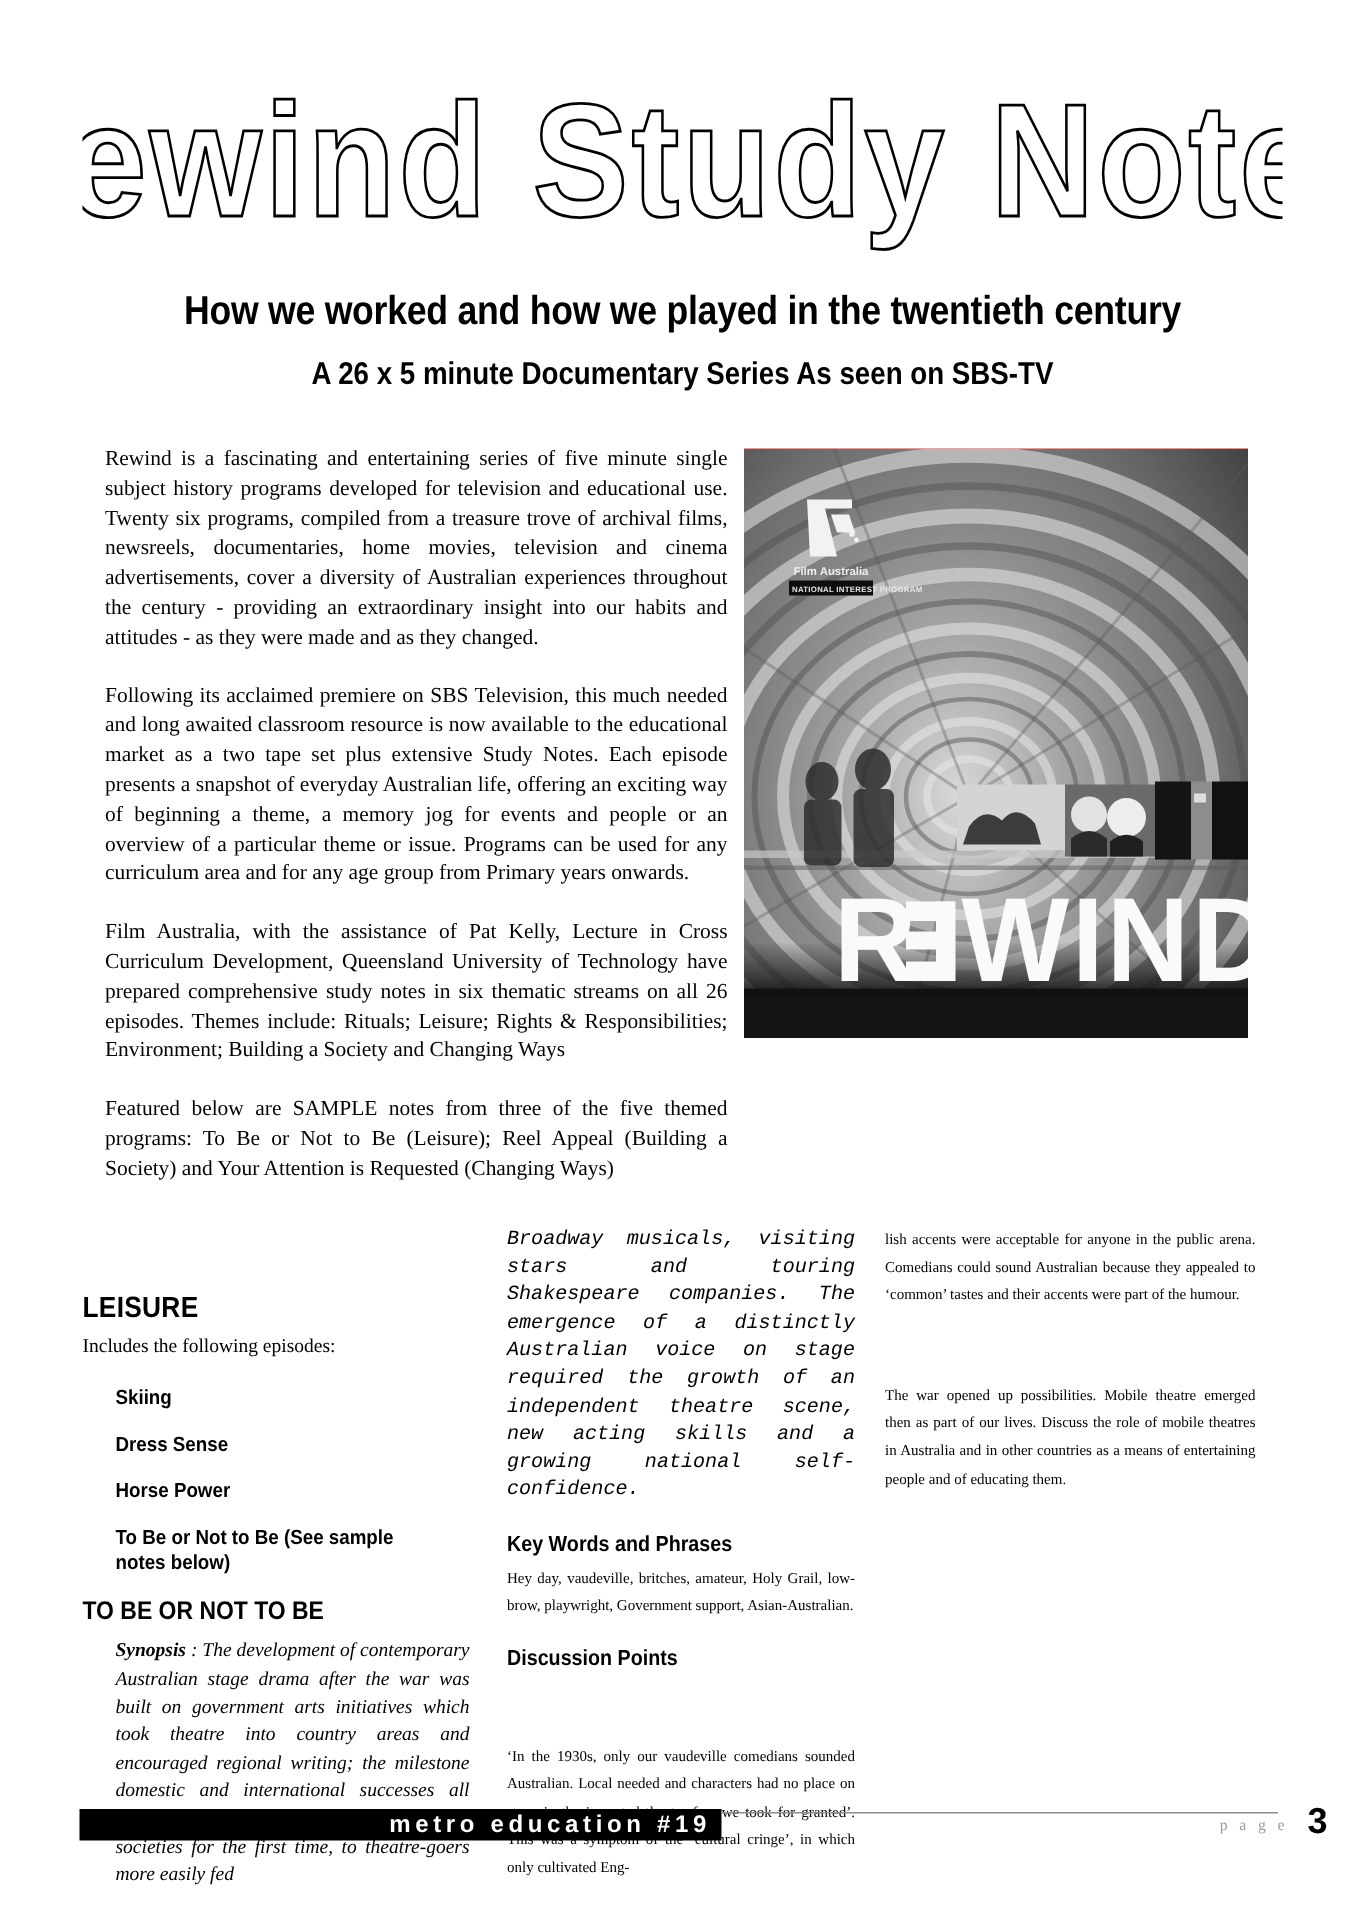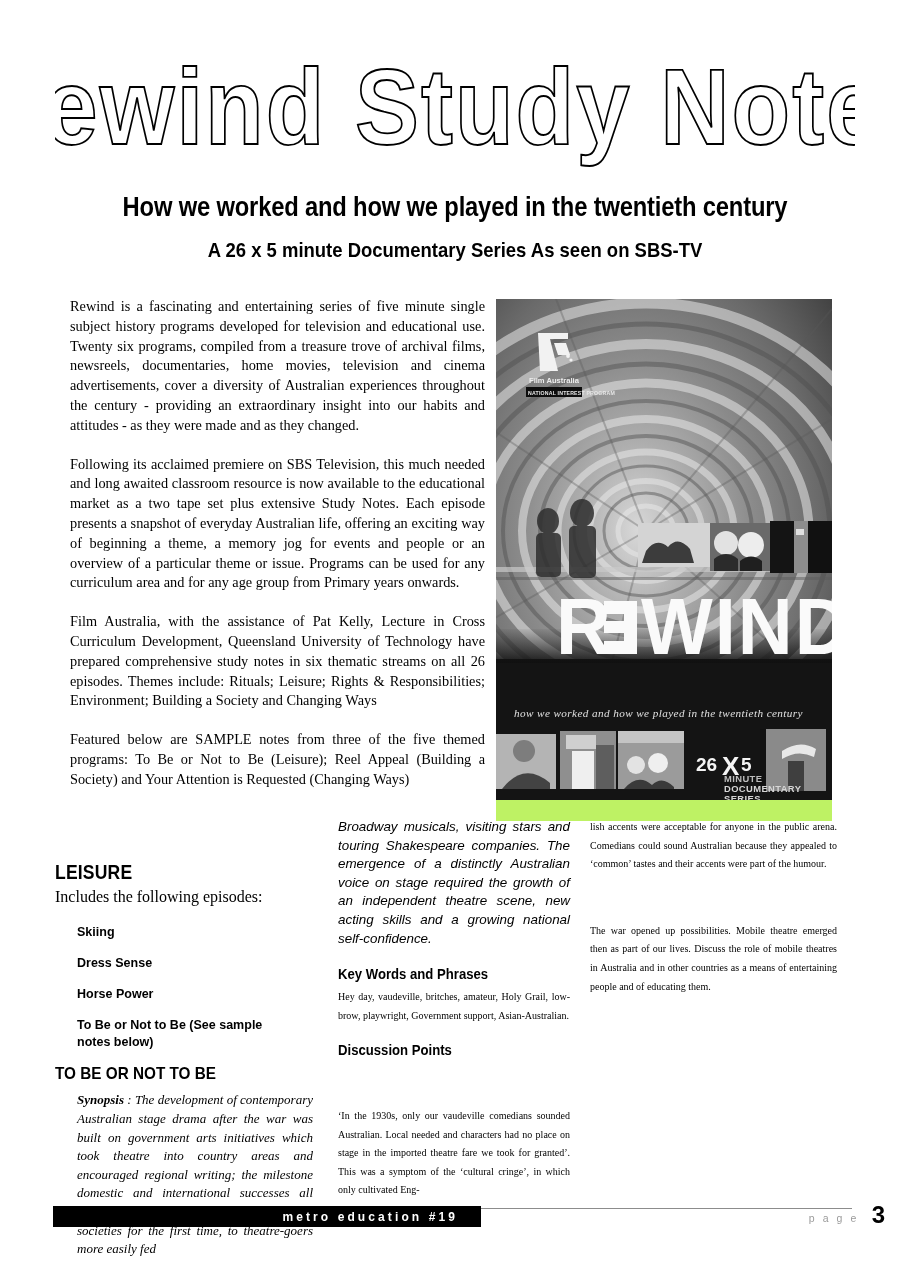--- a/index.html
+++ b/index.html
@@ -78,23 +78,23 @@
     hyphens: none;
   }
   .intro p { margin: 0 0 19px 0; }
 
   
   .hero {
     position: absolute;
     left: 496px;
     top: 299px;
     width: 336px;
-    height: 522px;
+    height: 393px;
     overflow: hidden;
-    background: #bef264;
+    background: #ef4444;
   }
   .hero svg { display: block; }
 
   
   .col {
     position: absolute;
     top: 818px;
   }
   .col-left  { left: 55px;  width: 258px; margin-top: 44px; }
   .col-mid   { left: 338px; width: 232px; }
@@ -105,21 +105,21 @@
     font-weight: bold;
     font-size: 19.5px;
     letter-spacing: 0.2px;
     transform: scaleX(0.9);
     transform-origin: left top;
     margin: 0 0 4px 0;
     line-height: 1.12;
   }
   .sec-intro {
     font-family: "Liberation Serif", serif;
-    font-size: 16px;
+    font-size: 13px;
     line-height: 18px;
     margin: 0 0 17px 0;
   }
   .ep-list {
     margin: 0 0 4px 0;
     padding: 0 0 0 22px;
     list-style: none;
   }
   .ep-list li {
     font-family: "Liberation Sans Narrow", "Liberation Sans", sans-serif;
@@ -148,21 +148,21 @@
     text-align: justify;
     hyphens: none;
   }
   .synopsis .lead {
     font-weight: bold;
     font-style: italic;
   }
 
   .mid-para {
     margin: 0 0 18px 0;
-    font-family: Liberation Sans, sans-serif;
+    font-family: Liberation Mono, monospace;
     font-style: italic;
     font-size: 13.4px;
     line-height: 18.6px;
     text-align: justify;
     hyphens: none;
   }
   .mid-head {
     font-family: "Liberation Sans Narrow", "Liberation Sans", sans-serif;
     font-weight: bold;
     font-size: 14.6px;
@@ -190,36 +190,36 @@
     background: #000;
     box-sizing: border-box;
     display: flex;
     align-items: center;
     justify-content: flex-end;
   }
   .footer-bar span {
     color: #fff;
     font-family: "Liberation Sans Narrow", "Liberation Sans", sans-serif;
     font-weight: bold;
-    font-size: 12px;
+    font-size: 16px;
     letter-spacing: 3.1px;
-    padding-right: 23px;
+    padding-right: 7px;
     white-space: nowrap;
   }
   .footer-rule {
     position: absolute;
     left: 481px; top: 2px;
     width: 371px; height: 1px;
     background: #8c8c8c;
   }
   .footer-page-label {
     position: absolute;
     right: 46px; top: 6px;
     color: #9b9b9b;
-    font-family: Liberation Sans, sans-serif;
+    font-family: Liberation Serif, serif;
     font-size: 10.5px;
     letter-spacing: 2.6px;
   }
   .footer-page-num {
     position: absolute;
     right: 20px; top: -3px;
     color: #000;
     font-family: "Liberation Sans Narrow", "Liberation Sans", sans-serif;
     font-weight: bold;
     font-size: 24px;

